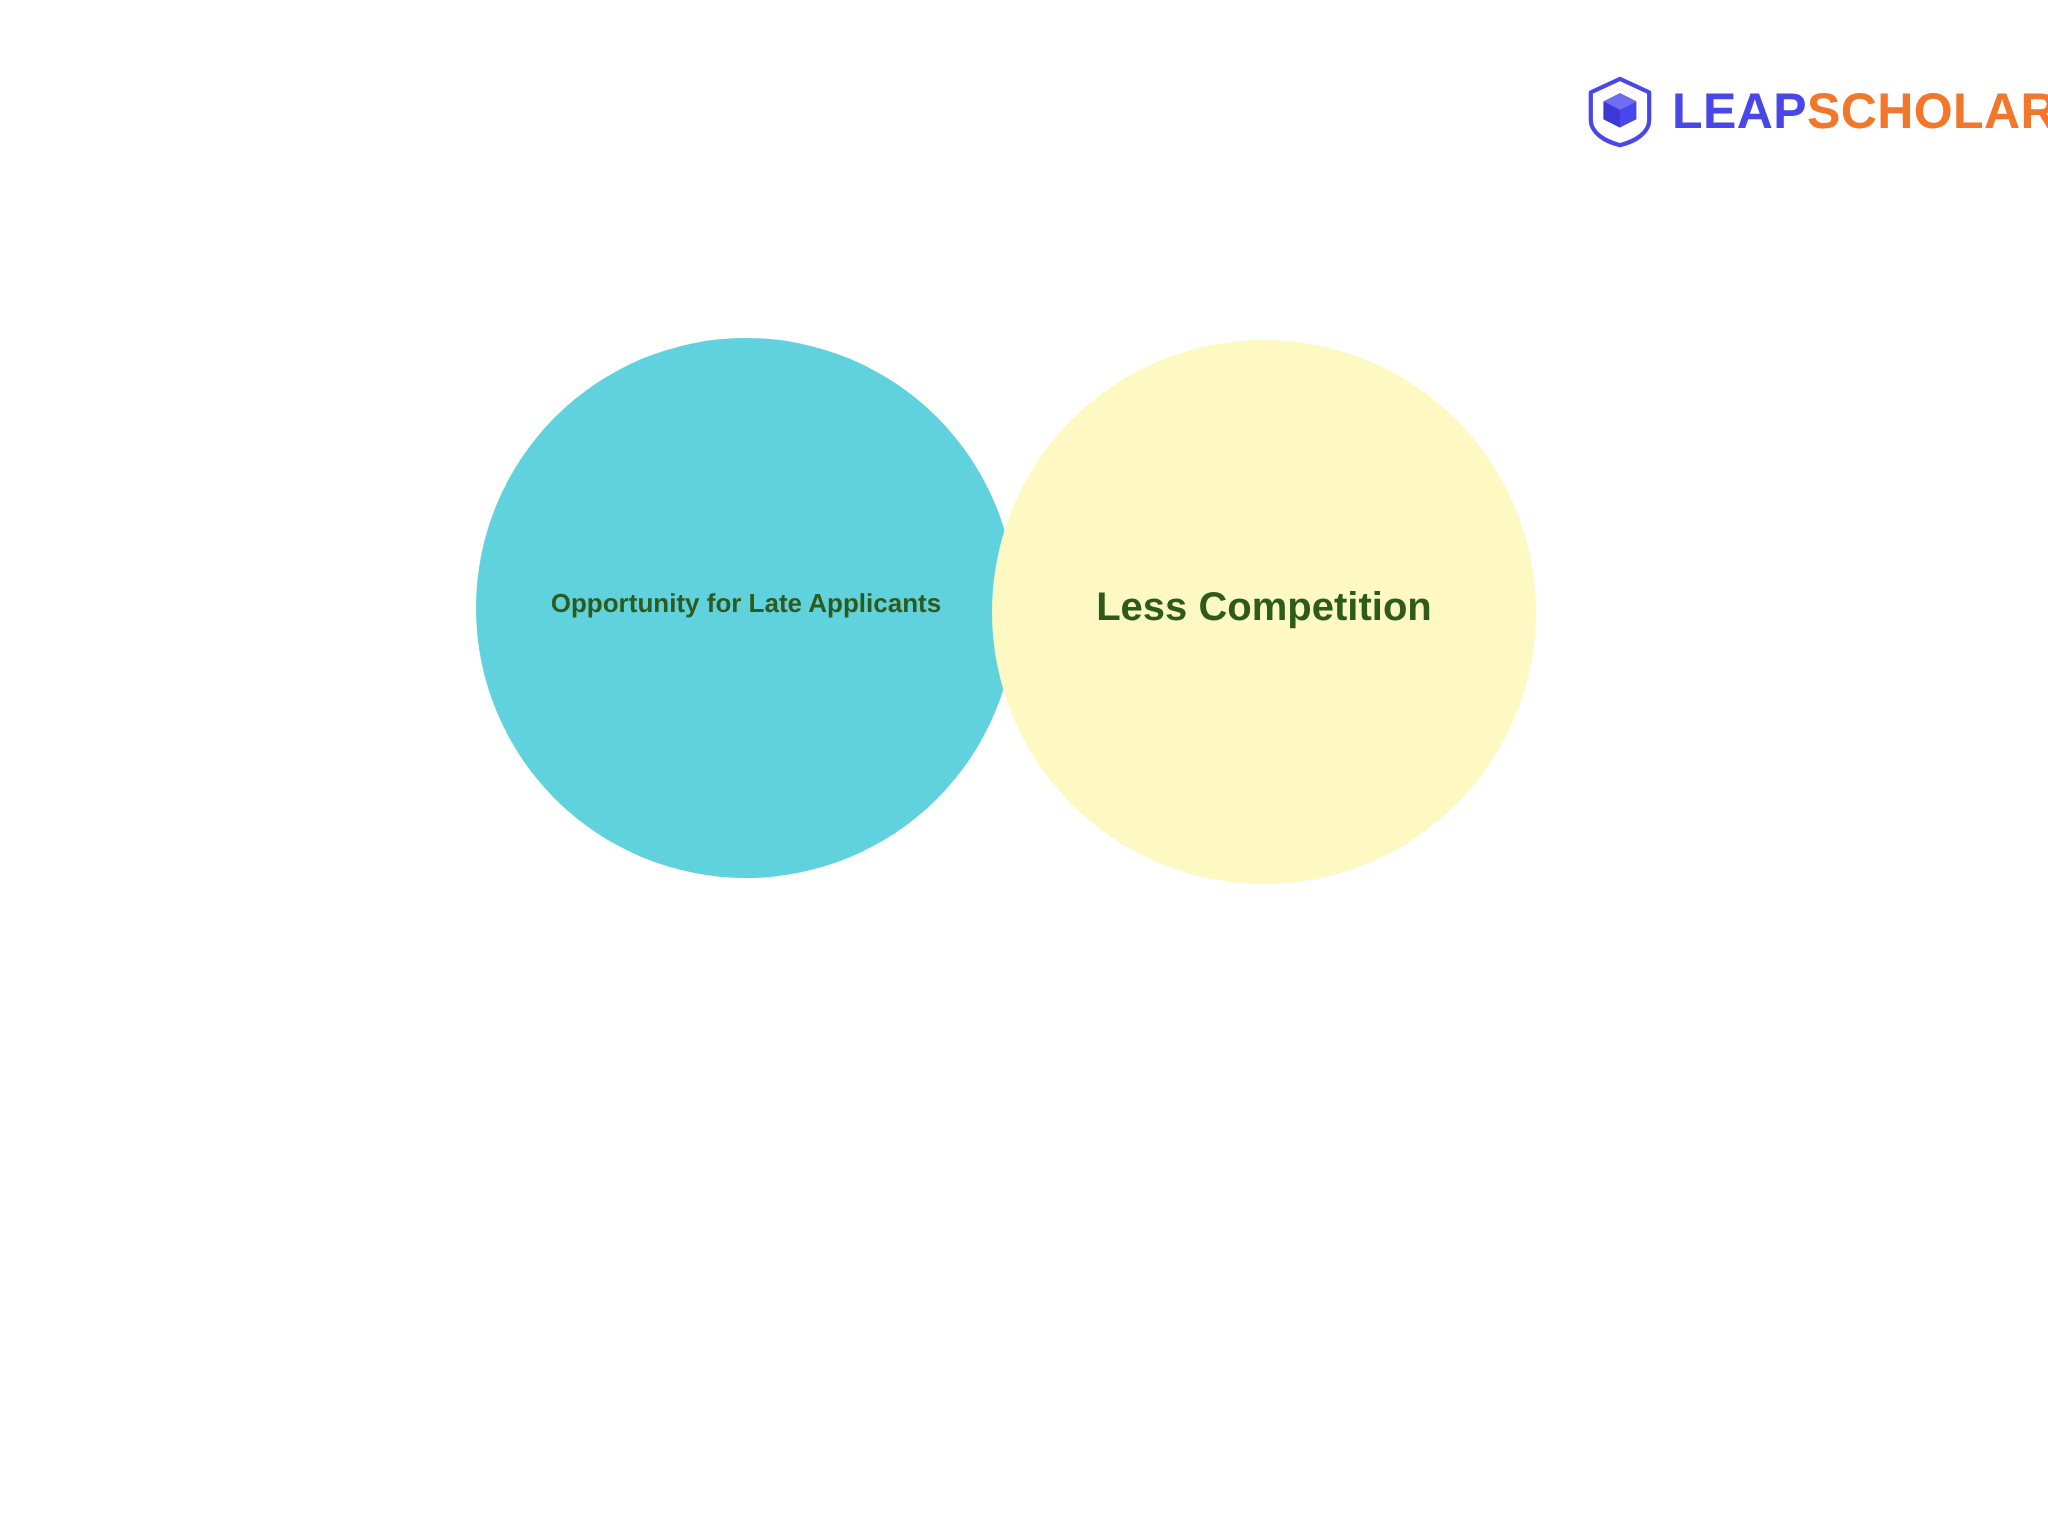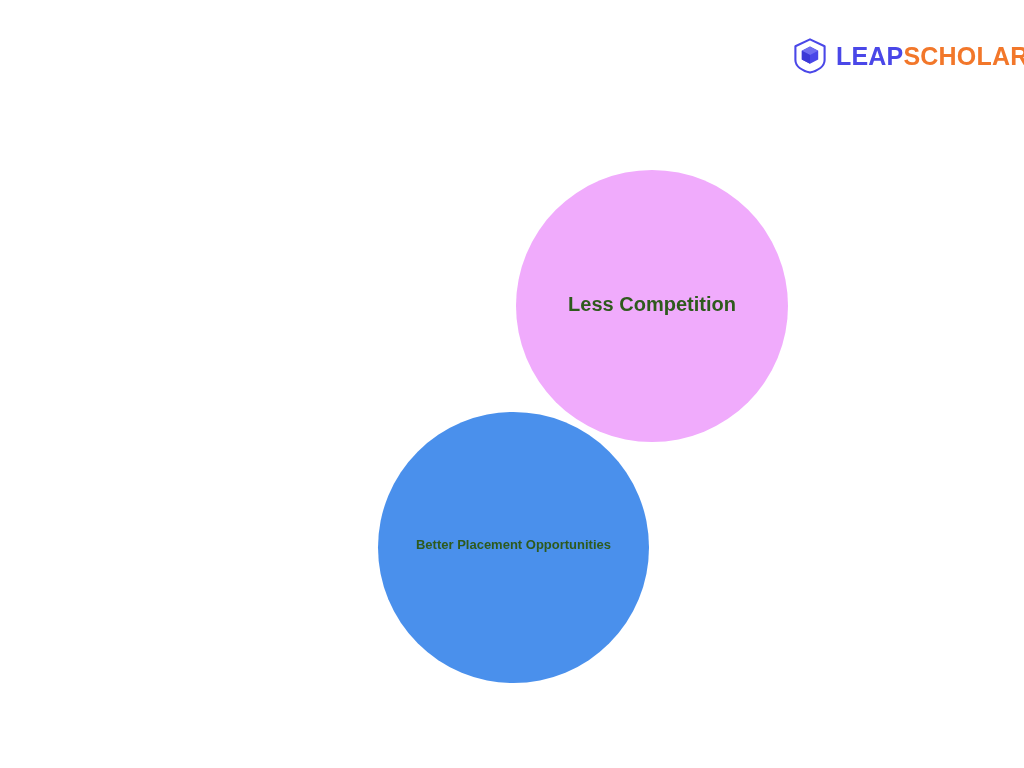--- a/index.html
+++ b/index.html
@@ -88,25 +88,25 @@
     width: 270px;
     height: 270px;
     background: #5fd2de;
   }
   #circle-1 .circle-label {
     font-size: 13px;
     transform: translateY(-2px);
   }
 
   #circle-2 {
-    left: 516px;
+    left: 496px;
     top: 170px;
     width: 272px;
     height: 272px;
-    background: #f0abfc;
+    background: #fef9c3;
   }
   #circle-2 .circle-label {
     font-size: 20px;
     transform: translateY(-2px);
   }
 
   #circle-3 {
     left: 378px;
     top: 412px;
     width: 271px;
@@ -127,22 +127,22 @@
     <svg class="logo-mark" viewBox="0 0 34 36">
       <path d="M17 1.4 L31.6 8.2 V22.0 C31.6 28.2 25.0 32.6 17 34.6 C9.0 32.6 2.4 28.2 2.4 22.0 V8.2 Z" fill="none" stroke="#4a47e8" stroke-width="2.1" stroke-linejoin="round"></path>
       <path d="M17 8.6 L25.2 12.8 V21.6 L17 25.8 L8.8 21.6 V12.8 Z" fill="#4a47e8"></path>
       <path d="M17 8.6 L25.2 12.8 L17 17.0 L8.8 12.8 Z" fill="#6f6df0"></path>
       <path d="M17 17.0 L17 25.8 L8.8 21.6 L8.8 12.8 Z" fill="#3b38d6"></path>
     </svg>
     <span class="logo-text"><span class="logo-leap">LEAP</span><span class="logo-scholar">SCHOLAR</span></span>
   </div>
 
 
+  <div class="circle" id="circle-1">
+    <span class="circle-label">Opportunity for Late Applicants</span>
+  </div>
 
   <div class="circle" id="circle-2">
     <span class="circle-label">Less Competition</span>
   </div>
 
-  <div class="circle" id="circle-3">
-    <span class="circle-label">Better Placement Opportunities</span>
-  </div>
 
 </div>
 
 </body></html>

